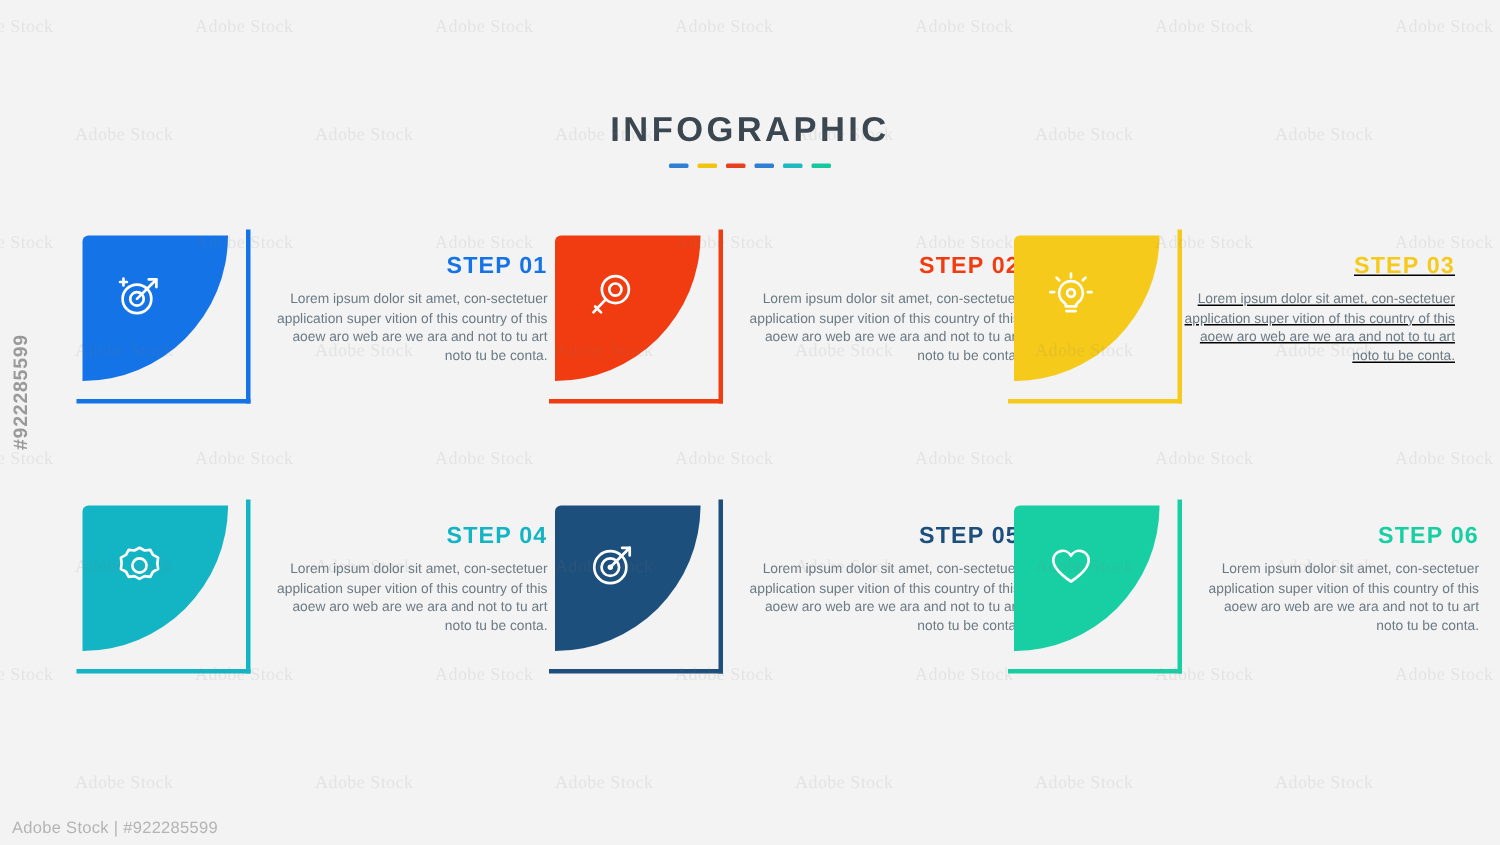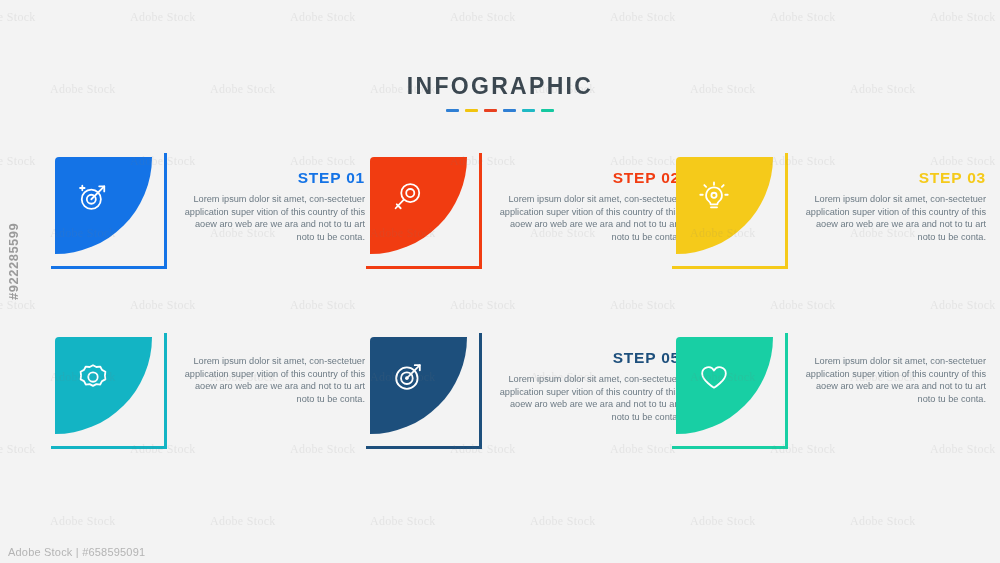--- a/index.html
+++ b/index.html
@@ -229,38 +229,39 @@
           <div class="frame-h" style="background: rgb(245, 202, 26); bottom: 0px; left: -4px; width: 116px;"></div>
           <div class="icon-holder">
             <svg viewBox="0 0 32 32" width="36" height="36">
               <path d="M16 7.5 a7 7 0 0 1 4.2 12.6 c-0.9 0.7-1.2 1.4-1.2 2.4 h-6 c0-1-0.3-1.7-1.2-2.4 A7 7 0 0 1 16 7.5 z" stroke="currentColor" fill="none" stroke-width="1.6" stroke-linecap="round" stroke-linejoin="round"></path>
               <path d="M13.3 25.2 h5.4" stroke="currentColor" fill="none" stroke-width="1.6" stroke-linecap="round" stroke-linejoin="round"></path>
               <path d="M16 3 v2.2 M26 14 h2.2 M3.8 14 H6 M23 7 l1.6-1.6 M7.4 5.4 L9 7" stroke="currentColor" fill="none" stroke-width="1.6" stroke-linecap="round" stroke-linejoin="round"></path>
               <circle cx="16" cy="14.5" r="2.3" stroke="currentColor" fill="none" stroke-width="1.6" stroke-linecap="round" stroke-linejoin="round"></circle>
             </svg>
           </div>
         </div>
-        <div class="content align-right" style="left: 128px; width: 182px;">
+        <div class="content align-right" style="left: 112px; width: 182px; text-decoration: underline;">
           <div class="step-title" style="color: rgb(245, 202, 26);">STEP 03</div>
           <div class="step-desc">Lorem ipsum dolor sit amet, con-sectetuer application super vition of this country of this aoew aro web are we ara and not to tu art noto tu be conta.</div>
         </div>
       </div>
       <div class="step" style="left: 55px; top: 337px;">
         <div class="shape">
           <div class="quarter" style="background: rgb(19, 180, 196);"></div>
           <div class="frame-v" style="background: rgb(19, 180, 196); right: 0px; top: -4px; height: 116px;"></div>
           <div class="frame-h" style="background: rgb(19, 180, 196); bottom: 0px; left: -4px; width: 116px;"></div>
           <div class="icon-holder">
             <svg viewBox="0 0 32 32" width="36" height="36">
               <path d="M16 5.5 l3 1.6 3.4-0.4 1.6 3 3 1.6 -0.4 3.4 0.4 3.4 -3 1.6 -1.6 3 -3.4-0.4 -3 1.6 -3-1.6 -3.4 0.4 -1.6-3 -3-1.6 0.4-3.4 -0.4-3.4 3-1.6 1.6-3 3.4 0.4 z" stroke="currentColor" fill="none" stroke-width="1.6" stroke-linecap="round" stroke-linejoin="round"></path>
               <circle cx="16" cy="16" r="4.2" stroke="currentColor" fill="none" stroke-width="1.6" stroke-linecap="round" stroke-linejoin="round"></circle>
             </svg>
           </div>
         </div>
         <div class="content align-right" style="left: 128px; width: 182px;">
+          <div class="step-title" style="color: rgb(19, 180, 196);">STEP 04</div>
           <div class="step-desc">Lorem ipsum dolor sit amet, con-sectetuer application super vition of this country of this aoew aro web are we ara and not to tu art noto tu be conta.</div>
         </div>
       </div>
       <div class="step" style="left: 370px; top: 337px;">
         <div class="shape">
           <div class="quarter" style="background: rgb(29, 79, 124);"></div>
           <div class="frame-v" style="background: rgb(29, 79, 124); right: 0px; top: -4px; height: 116px;"></div>
           <div class="frame-h" style="background: rgb(29, 79, 124); bottom: 0px; left: -4px; width: 116px;"></div>
           <div class="icon-holder">
             <svg viewBox="0 0 32 32" width="36" height="36">
@@ -282,20 +283,21 @@
           <div class="quarter" style="background: rgb(24, 207, 164);"></div>
           <div class="frame-v" style="background: rgb(24, 207, 164); right: 0px; top: -4px; height: 116px;"></div>
           <div class="frame-h" style="background: rgb(24, 207, 164); bottom: 0px; left: -4px; width: 116px;"></div>
           <div class="icon-holder">
             <svg viewBox="0 0 32 32" width="36" height="36">
               <path d="M16 25.5 C16 25.5 5.5 19.2 5.5 12.8 A5.6 5.6 0 0 1 16 10.2 A5.6 5.6 0 0 1 26.5 12.8 C26.5 19.2 16 25.5 16 25.5 z" stroke="currentColor" fill="none" stroke-width="1.6" stroke-linecap="round" stroke-linejoin="round"></path>
             </svg>
           </div>
         </div>
         <div class="content align-right" style="left: 128px; width: 182px;">
+          <div class="step-title" style="color: rgb(24, 207, 164);">STEP 06</div>
           <div class="step-desc">Lorem ipsum dolor sit amet, con-sectetuer application super vition of this country of this aoew aro web are we ara and not to tu art noto tu be conta.</div>
         </div>
       </div>
     </div>
 
   <div class="wm-layer">
       <div class="wm" style="left: -30px; top: 10px;">Adobe Stock</div>
       <div class="wm" style="left: 130px; top: 10px;">Adobe Stock</div>
       <div class="wm" style="left: 290px; top: 10px;">Adobe Stock</div>
       <div class="wm" style="left: 450px; top: 10px;">Adobe Stock</div>
@@ -342,14 +344,14 @@
       <div class="wm" style="left: 770px; top: 442px;">Adobe Stock</div>
       <div class="wm" style="left: 930px; top: 442px;">Adobe Stock</div>
       <div class="wm" style="left: 50px; top: 514px;">Adobe Stock</div>
       <div class="wm" style="left: 210px; top: 514px;">Adobe Stock</div>
       <div class="wm" style="left: 370px; top: 514px;">Adobe Stock</div>
       <div class="wm" style="left: 530px; top: 514px;">Adobe Stock</div>
       <div class="wm" style="left: 690px; top: 514px;">Adobe Stock</div>
       <div class="wm" style="left: 850px; top: 514px;">Adobe Stock</div>
     </div>
   <div class="wm-side">#922285599</div>
-  <div class="wm-bottom">Adobe Stock | #658595091</div>
+  <div class="wm-bottom">Adobe Stock | #922285599</div>
 </div>
 
 </body></html>

